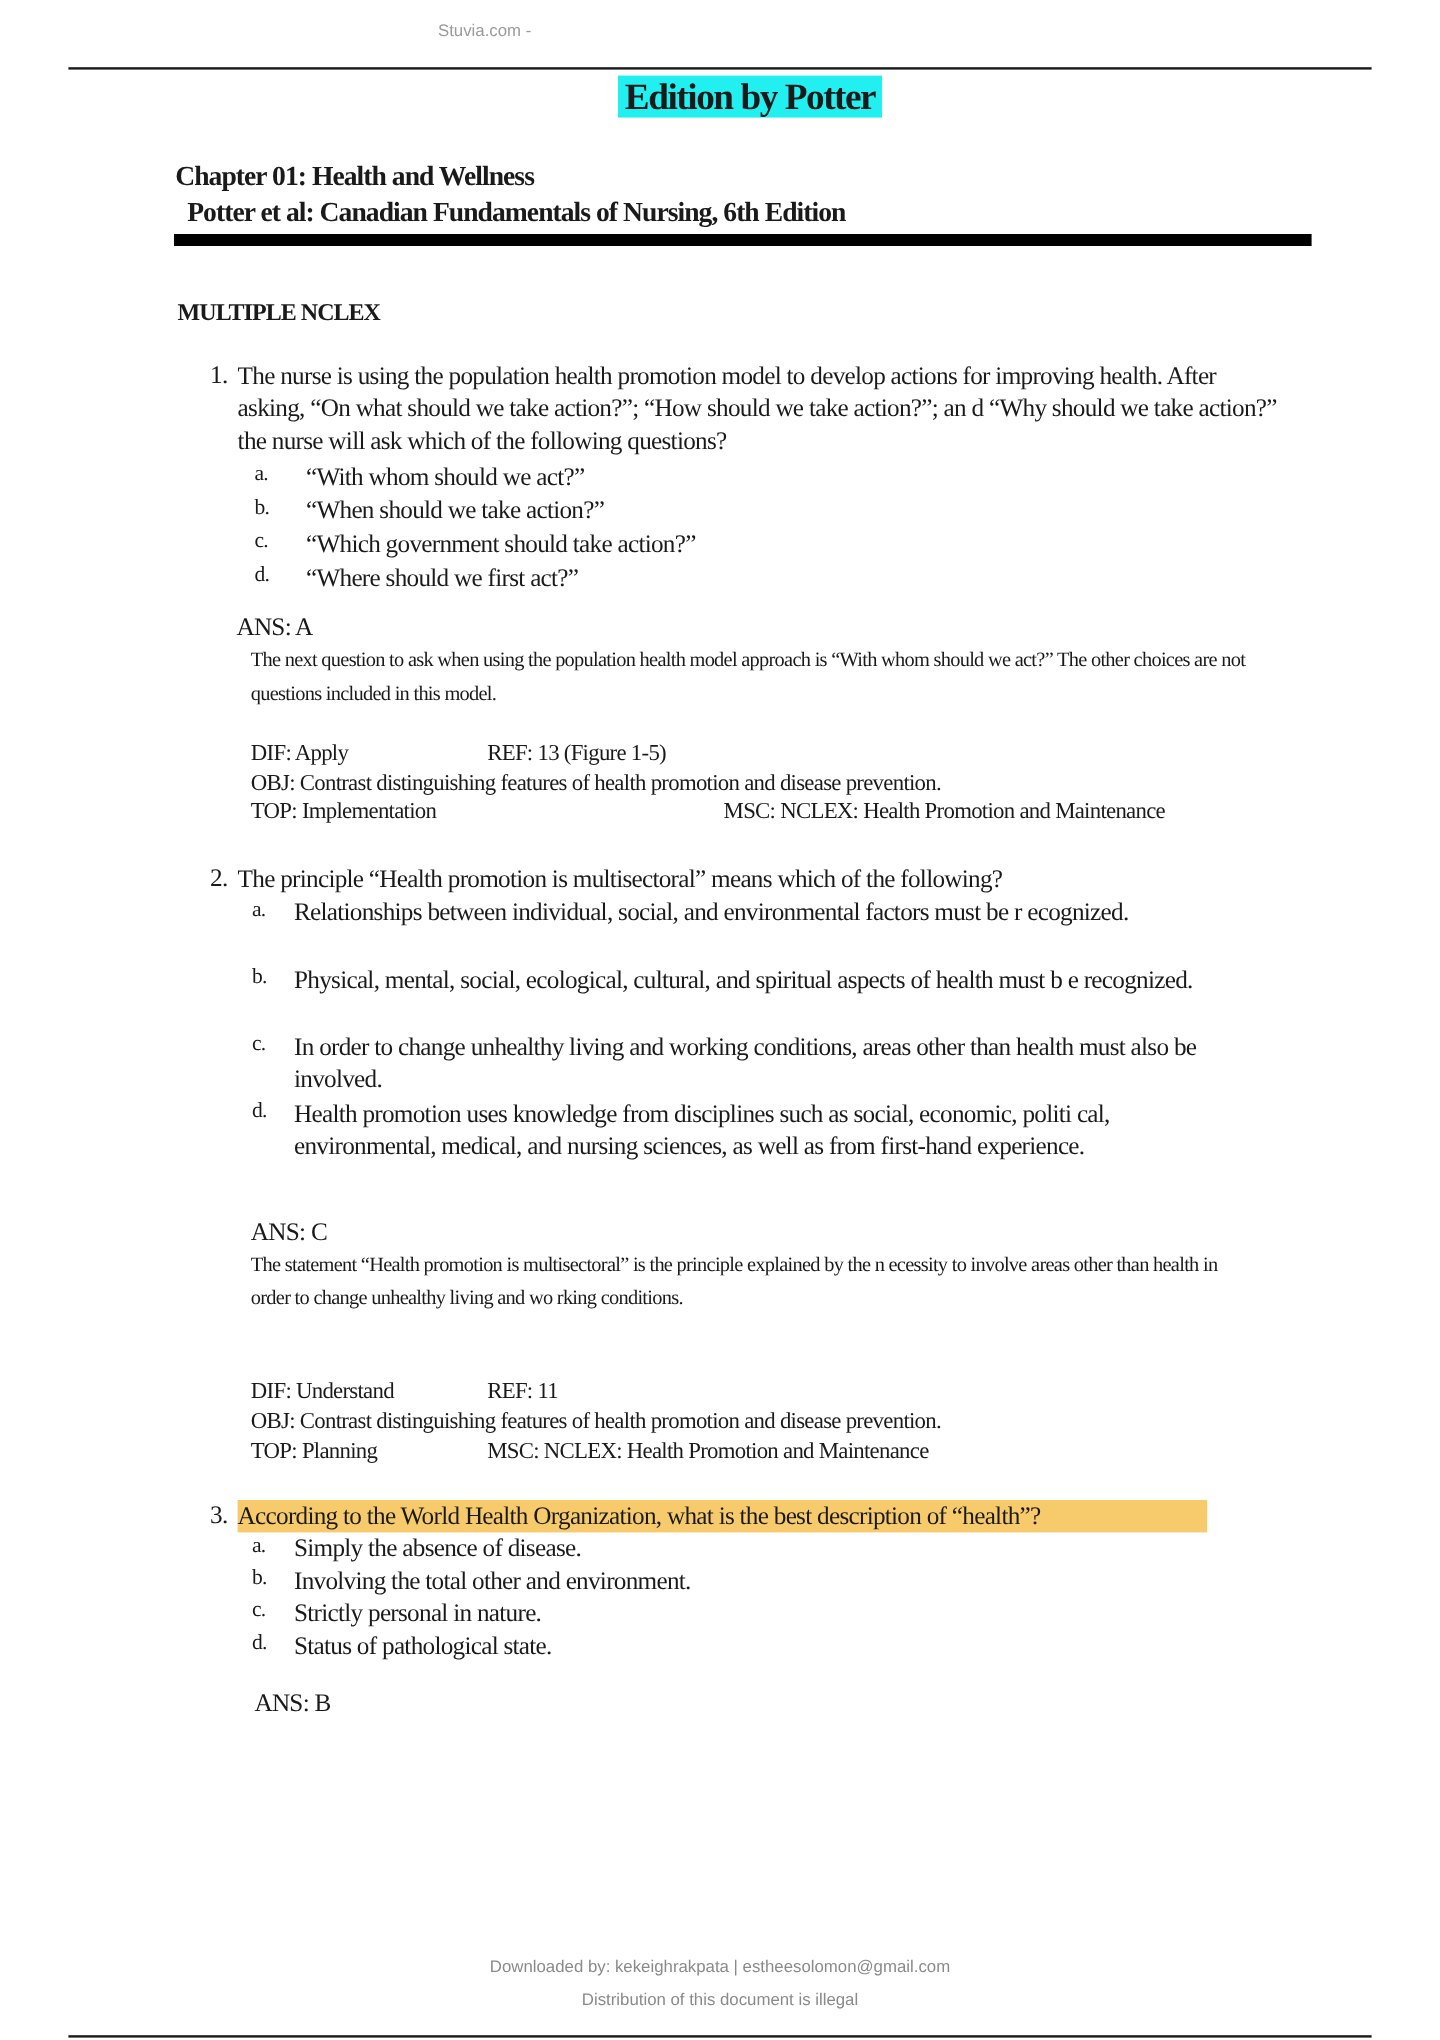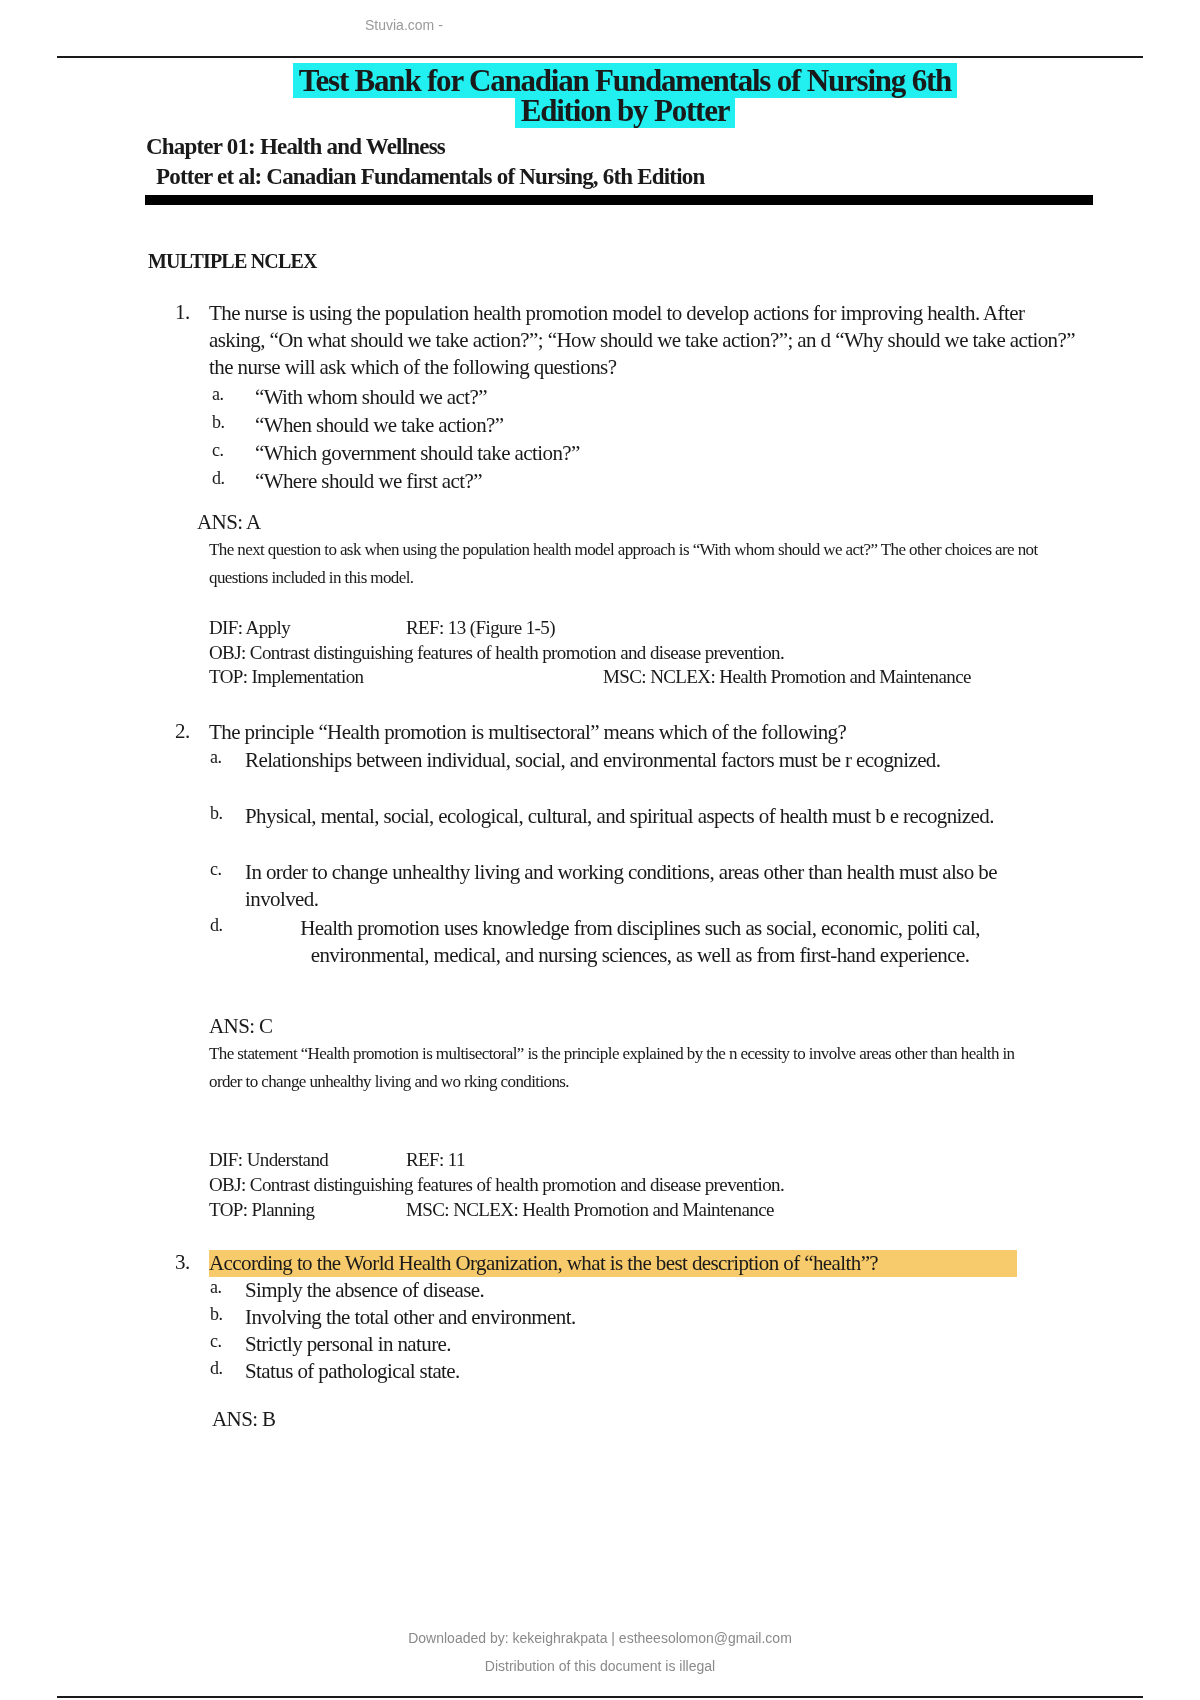--- a/index.html
+++ b/index.html
@@ -17,42 +17,41 @@
     .title-line2 { display: block; }
 
     .chapter { position: absolute; left: 146px; top: 134px; font-weight: bold; font-size: 23px; letter-spacing: -0.8px; }
     .book { position: absolute; left: 156px; top: 164px; font-weight: bold; font-size: 23px; letter-spacing: -0.8px; }
     .rule-thick { position: absolute; top: 195px; left: 145px; width: 948px; height: 10px; background: #000; }
 
     .section-head { position: absolute; left: 148px; top: 250px; font-weight: bold; font-size: 20px; letter-spacing: -0.8px; }
 
     .q { position: absolute; left: 0; width: 1200px; font-size: 21px; letter-spacing: -0.6px; }
     .q-num { position: absolute; left: 175px; }
-    .q-text { position: absolute; left: 209px; width: 870px; line-height: 27px; }
+    .q-text { position: absolute; left: 198px; width: 870px; line-height: 27px; }
     .q-text.hl { background: #f7cb6b; }
     .opt { position: absolute; left: 0; width: 1200px; }
     .opt-letter { position: absolute; left: 210px; font-size: 18px; }
     .opt-text { position: absolute; left: 245px; width: 800px; line-height: 27px; }
     .ans { position: absolute; font-size: 21px; letter-spacing: -0.6px; }
     .rat { position: absolute; left: 209px; width: 880px; font-size: 17px; line-height: 28px; letter-spacing: -0.6px; }
     .meta { position: absolute; font-size: 19px; letter-spacing: -0.6px; }
 
     .footer1 { position: absolute; top: 1630px; left: 0; width: 1200px; text-align: center;
                font-family: "Liberation Sans", sans-serif; font-size: 14px; color: #8a8a8a; }
     .footer2 { position: absolute; top: 1658px; left: 0; width: 1200px; text-align: center;
                font-family: "Liberation Sans", sans-serif; font-size: 14px; color: #8a8a8a; }
   </style>
 </head>
 <body>
 
 <div class="watermark-top">Stuvia.com -</div>
 <div class="rule-top"></div>
 
 <div class="title-block">
-  <span class="title-line1"><span class="hl">Test Bank for Canadian Fundamentals of Nursing 6th</span></span>
   <span class="title-line2"><span class="hl">Edition by Potter</span></span>
 </div>
 
 <div class="chapter">Chapter 01: Health and Wellness</div>
 <div class="book">Potter et al: Canadian Fundamentals of Nursing, 6th Edition</div>
 <div class="rule-thick"></div>
 
 <div class="section-head">MULTIPLE NCLEX</div>
 
 <div class="q" style="top:300px;">
@@ -96,21 +95,21 @@
 <div class="opt" style="top:803px; font-size:21px; letter-spacing:-0.6px;">
   <span class="opt-letter" style="left:210px;">b.</span>
   <span class="opt-text" style="width:780px;">Physical, mental, social, ecological, cultural, and spiritual aspects of health must b e recognized.</span>
 </div>
 <div class="opt" style="top:859px; font-size:21px; letter-spacing:-0.6px;">
   <span class="opt-letter" style="left:210px;">c.</span>
   <span class="opt-text" style="width:790px;">In order to change unhealthy living and working conditions, areas other than health must also be involved.</span>
 </div>
 <div class="opt" style="top:915px; font-size:21px; letter-spacing:-0.6px;">
   <span class="opt-letter" style="left:210px;">d.</span>
-  <span class="opt-text" style="width:790px;text-align:center;">Health promotion uses knowledge from disciplines such as social, economic, politi cal, environmental, medical, and nursing sciences, as well as from first-hand experience.</span>
+  <span class="opt-text" style="width:790px;">Health promotion uses knowledge from disciplines such as social, economic, politi cal, environmental, medical, and nursing sciences, as well as from first-hand experience.</span>
 </div>
 
 <div class="ans" style="top:1014px; left:209px;">ANS: C</div>
 <div class="rat" style="top:1040px; width:820px;">The statement “Health promotion is multisectoral” is the principle explained by the n ecessity to involve areas other than health in order to change unhealthy living and wo rking conditions.</div>
 
 <div class="meta" style="top:1149px; left:209px;">DIF:    Understand</div>
 <div class="meta" style="top:1149px; left:406px;">REF:  11</div>
 <div class="meta" style="top:1174px; left:209px;">OBJ: Contrast distinguishing features of health promotion and disease prevention.</div>
 <div class="meta" style="top:1199px; left:209px;">TOP:  Planning</div>
 <div class="meta" style="top:1199px; left:406px;">MSC:  NCLEX: Health Promotion and Maintenance</div>

